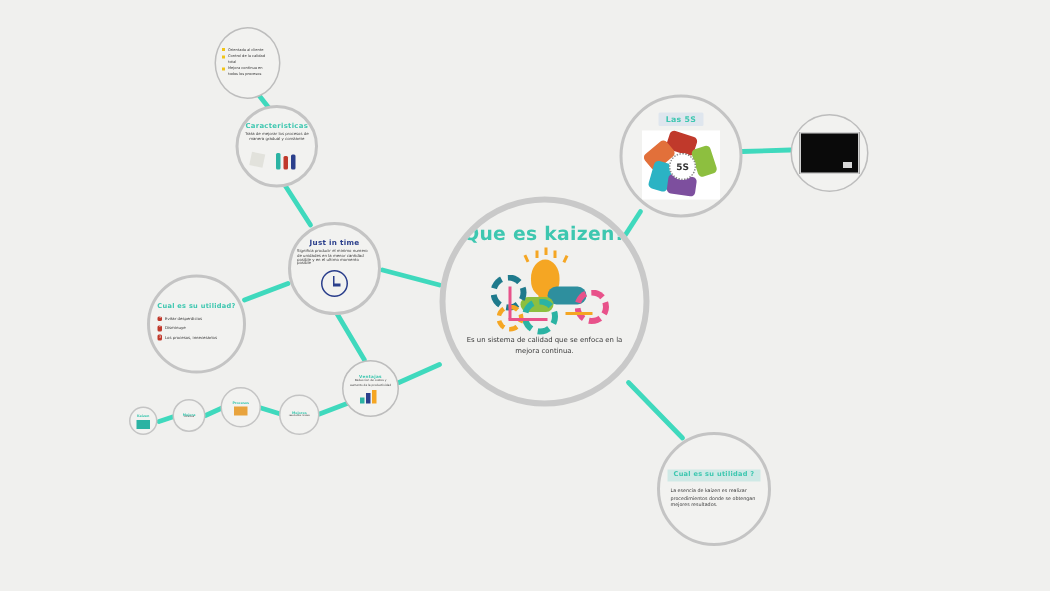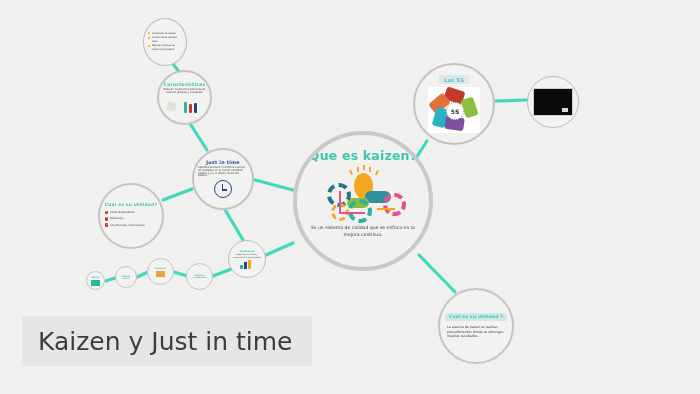--- a/index.html
+++ b/index.html
@@ -286,17 +286,14 @@
 
   <div class="bubble thin" id="nvideo">
     <div class="screen"></div>
   </div>
 
   <div class="bubble" id="nutil2">
     <div class="n-title">Cual es su utilidad ?</div>
     <div class="n-body">La esencia de kaizen es realizar procedimientos donde se obtengan mejores resultados.</div>
   </div>
 
-  <div id="titleband">
-    <span>Kaizen y Just in time</span>
-  </div>
 
 </div>
 
 </body></html>

